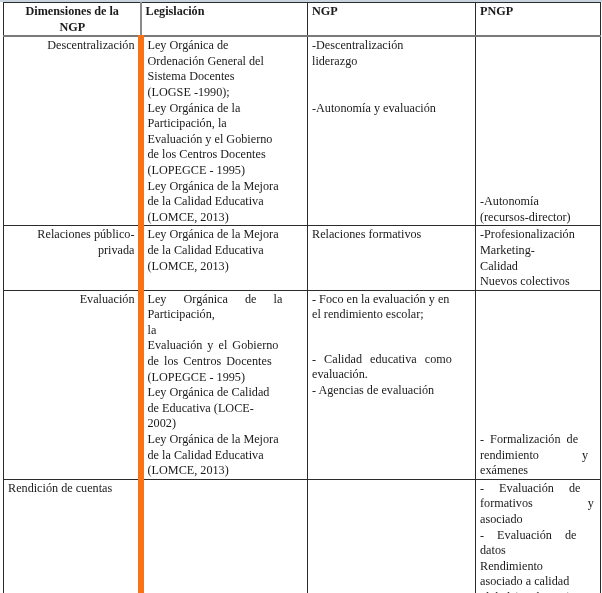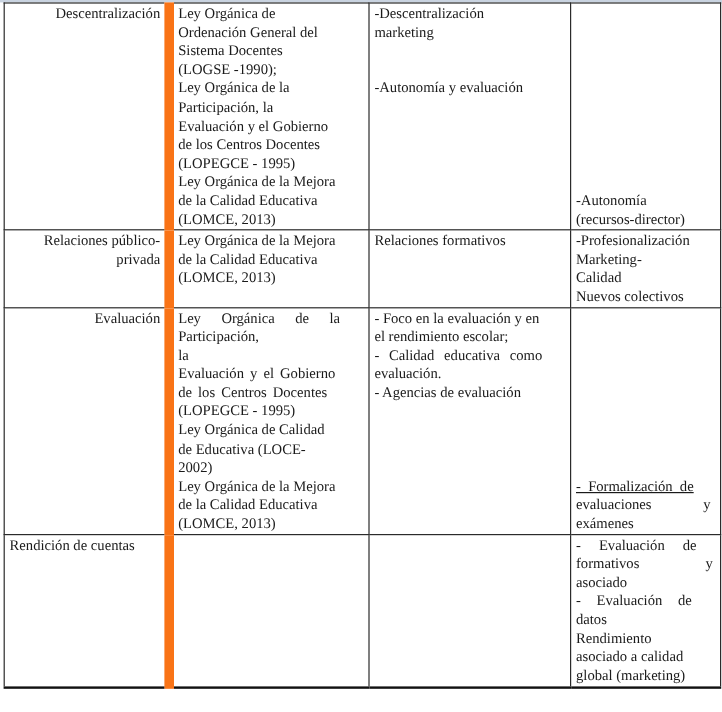--- a/index.html
+++ b/index.html
@@ -35,21 +35,21 @@
       vertical-align: top;
       padding: 1px 3px 0 4px;
       line-height: 15.6px;
       font-weight: normal;
     }
     table.doc th {
       font-weight: bold;
       text-align: left;
     }
     table.doc th.dim { text-align: center; }
-    table.doc td.c2 { border-left: 8px solid #f97316; margin-top: 12px; }
+    table.doc td.c2 { border-left: 6px solid #f97316; margin-top: 12px; }
     table.doc th.c2 { border-left: 2px solid #8a8a8a; }
     tr.header { height: 32px; }
     tr.header th { border-bottom: 2px solid #7a7a7a; }
     tr.r1 { height: 188px; }
     tr.r2 { height: 64px; }
     tr.r3 { height: 173px; }
     tr.r4 { height: 128px; }
     tr.r4 td { border-bottom: 2px solid #111; }
     .center { text-align: right; }
     .line { display: block; }
@@ -62,40 +62,49 @@
 <div class="topline"></div>
 
 <table class="doc">
   <colgroup>
     <col style="width:137px">
     <col style="width:167px">
     <col style="width:168px">
     <col style="width:125px">
   </colgroup>
   <tbody>
+      <tr class="header">
+    <th class="dim">
+      <span class="line">Dimensiones de la</span>
+      <span class="line">NGP</span>
+    </th>
+    <th class="c2">Legislación</th>
+    <th>NGP</th>
+    <th>PNGP</th>
+  </tr>
 
   <tr class="r1">
     <td class="center">Descentralización</td>
     <td class="c2">
       <span class="line">Ley Orgánica de</span>
       <span class="line">Ordenación General del</span>
       <span class="line">Sistema Docentes</span>
       <span class="line">(LOGSE -1990);</span>
       <span class="line">Ley Orgánica de la</span>
       <span class="line">Participación, la</span>
       <span class="line">Evaluación y el Gobierno</span>
       <span class="line">de los Centros Docentes</span>
       <span class="line">(LOPEGCE - 1995)</span>
       <span class="line">Ley Orgánica de la Mejora</span>
       <span class="line">de la Calidad Educativa</span>
       <span class="line">(LOMCE, 2013)</span>
     </td>
     <td>
       <span class="line">-Descentralización</span>
-      <span class="line">marketing</span>
+      <span class="line">liderazgo</span>
       <span class="spacer"></span>
       <span class="spacer"></span>
       <span class="line">-Autonomía y evaluación</span>
     </td>
     <td style="vertical-align:bottom;">
       <span class="line">-Autonomía</span>
       <span class="line">(recursos-director)</span>
     </td>
   </tr>
 
@@ -133,27 +142,27 @@
       <span class="line">Ley Orgánica de Calidad</span>
       <span class="line">de Educativa (LOCE-</span>
       <span class="line">2002)</span>
       <span class="line">Ley Orgánica de la Mejora</span>
       <span class="line">de la Calidad Educativa</span>
       <span class="line">(LOMCE, 2013)</span>
     </td>
     <td>
       <span class="line">- Foco en la evaluación y en</span>
       <span class="line">el rendimiento escolar;</span>
-      <span class="line" style="word-spacing:5px;">- Calidad educativa como</span>
+      <span class="line" style="word-spacing:5px;margin-top:29px;">- Calidad educativa como</span>
       <span class="line">evaluación.</span>
       <span class="line">- Agencias de evaluación</span>
     </td>
     <td style="vertical-align:bottom;">
-      <span class="line" style="word-spacing:3px;text-decoration:underline;">- Formalización de</span>
-      <span class="line" style="word-spacing:40px;">evaluaciones y</span>
+      <span class="line" style="word-spacing:3px;">- Formalización de</span>
+      <span class="line" style="word-spacing:40px;">rendimiento y</span>
       <span class="line">exámenes</span>
     </td>
   </tr>
 
   <tr class="r4">
     <td>Rendición de cuentas</td>
     <td class="c2"></td>
     <td></td>
     <td>
       <span class="line" style="word-spacing:12px;">- Evaluación de</span>

